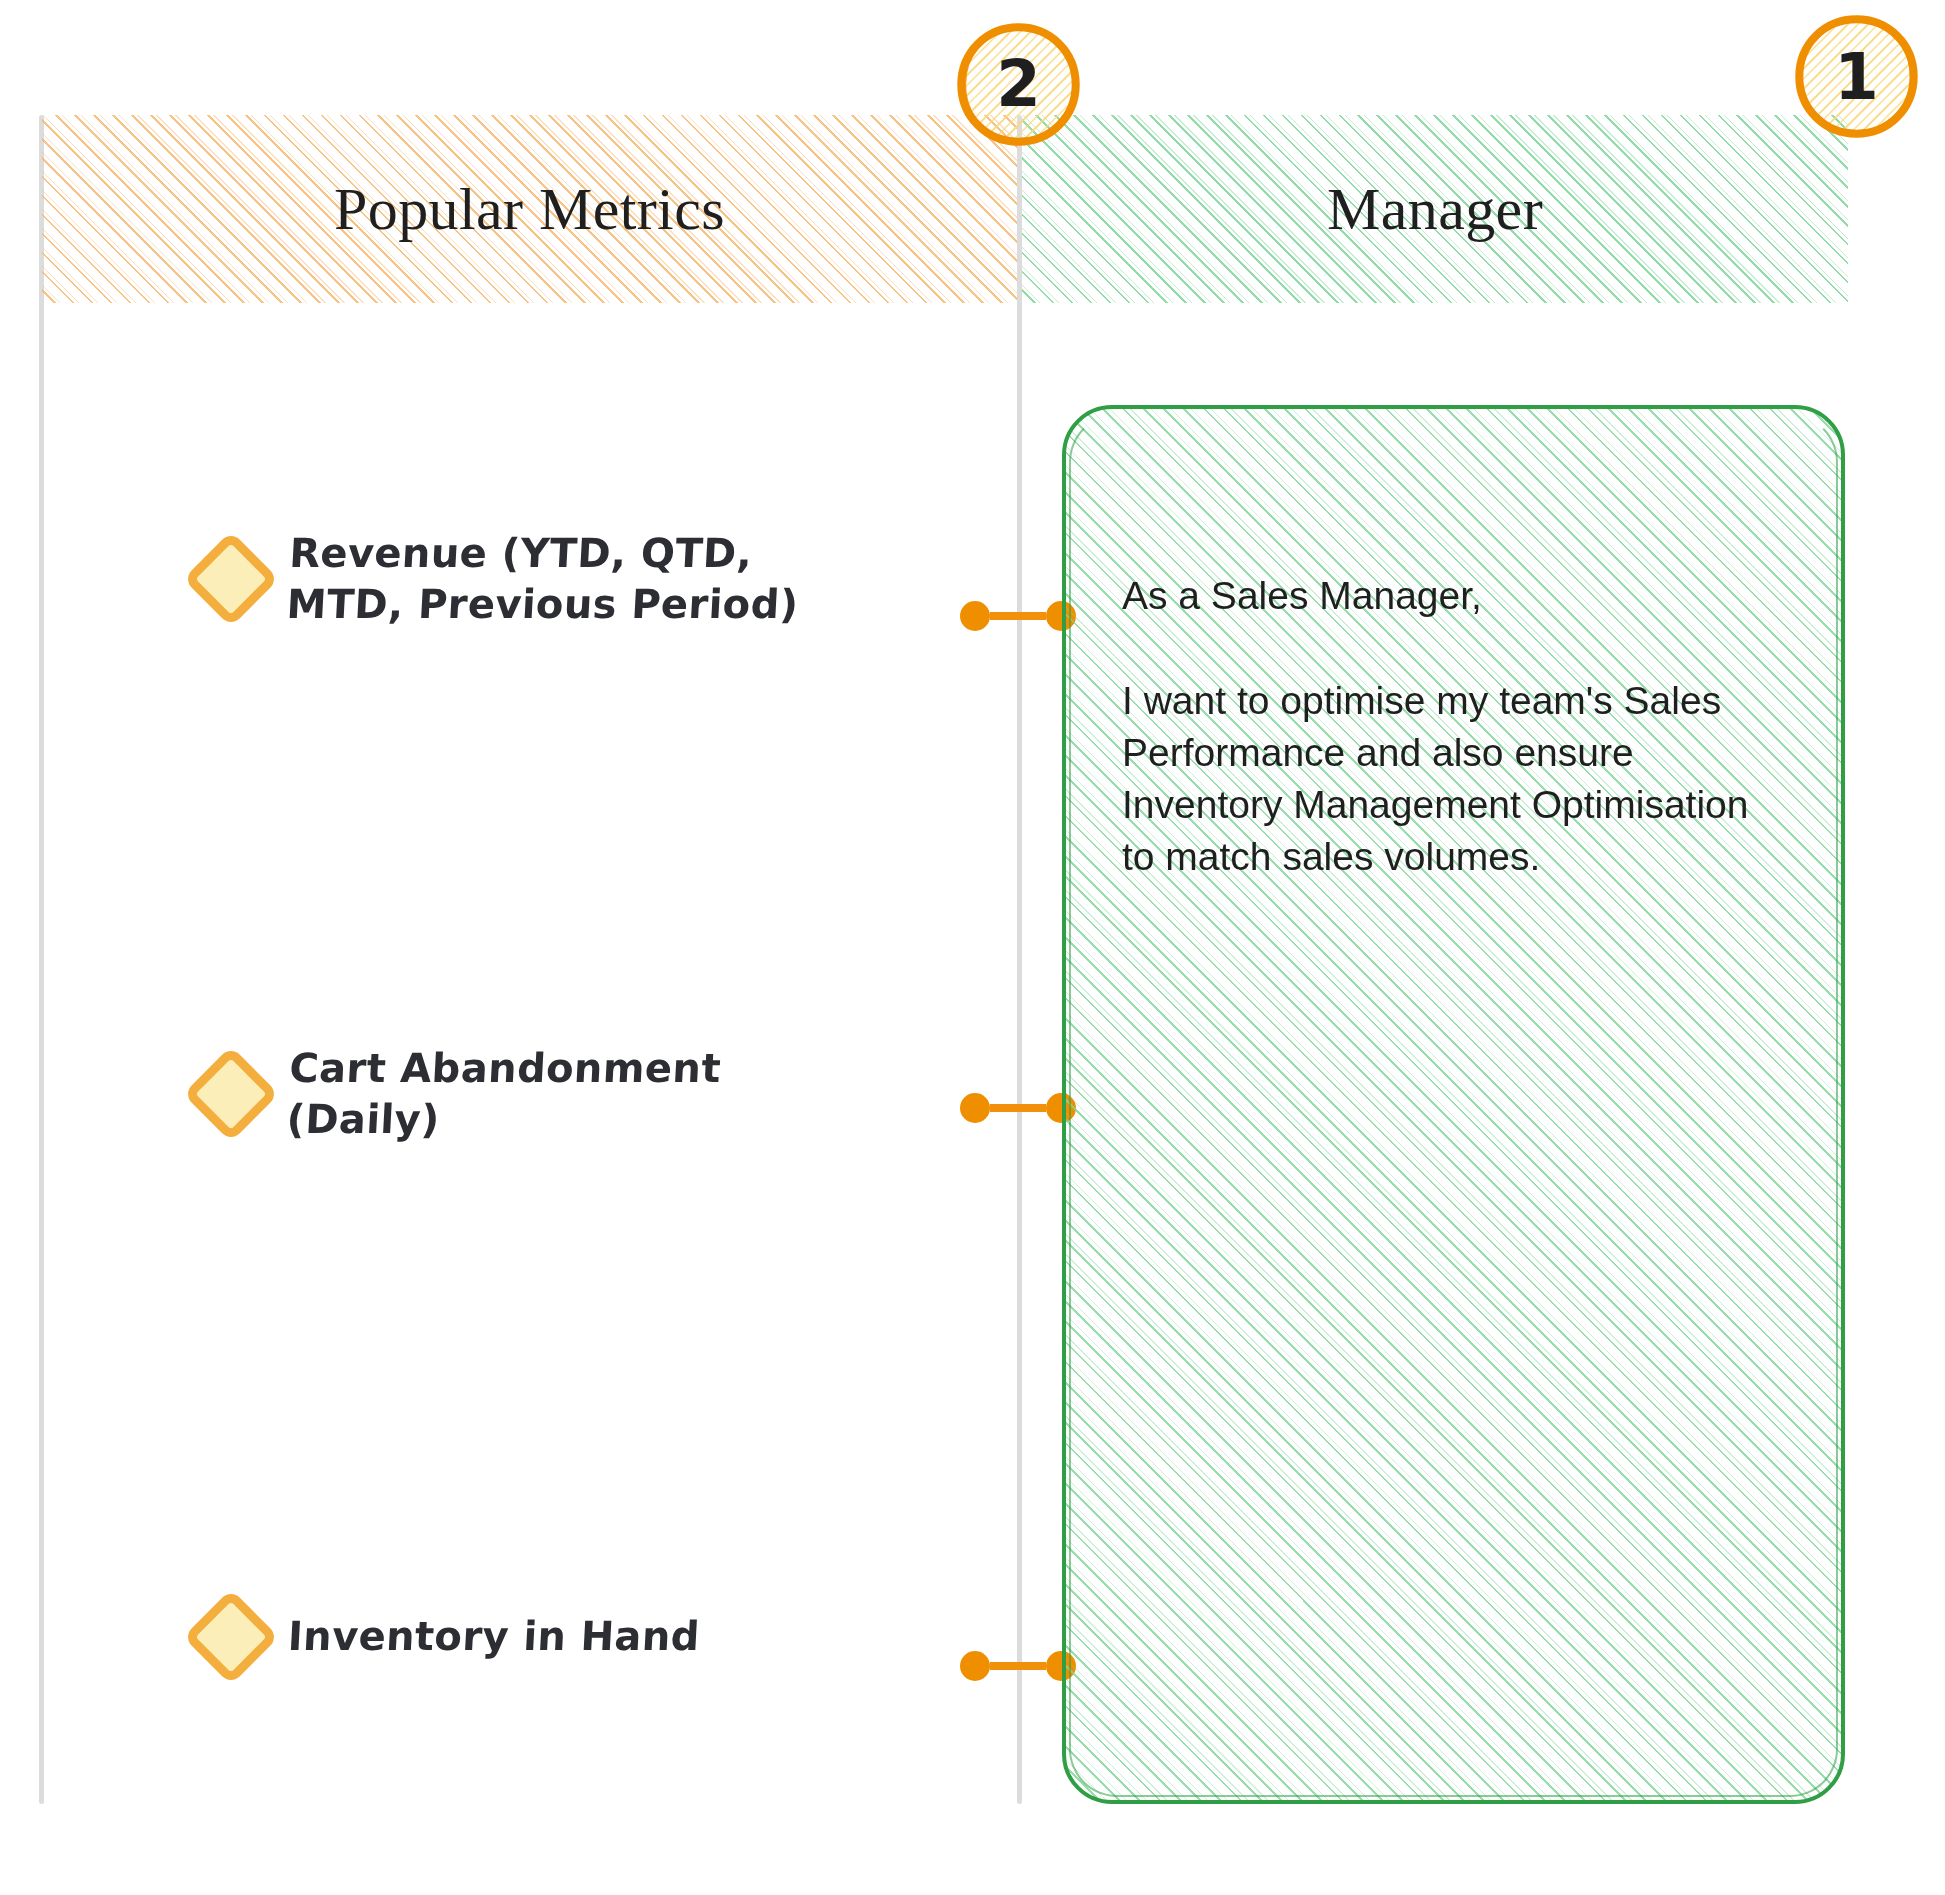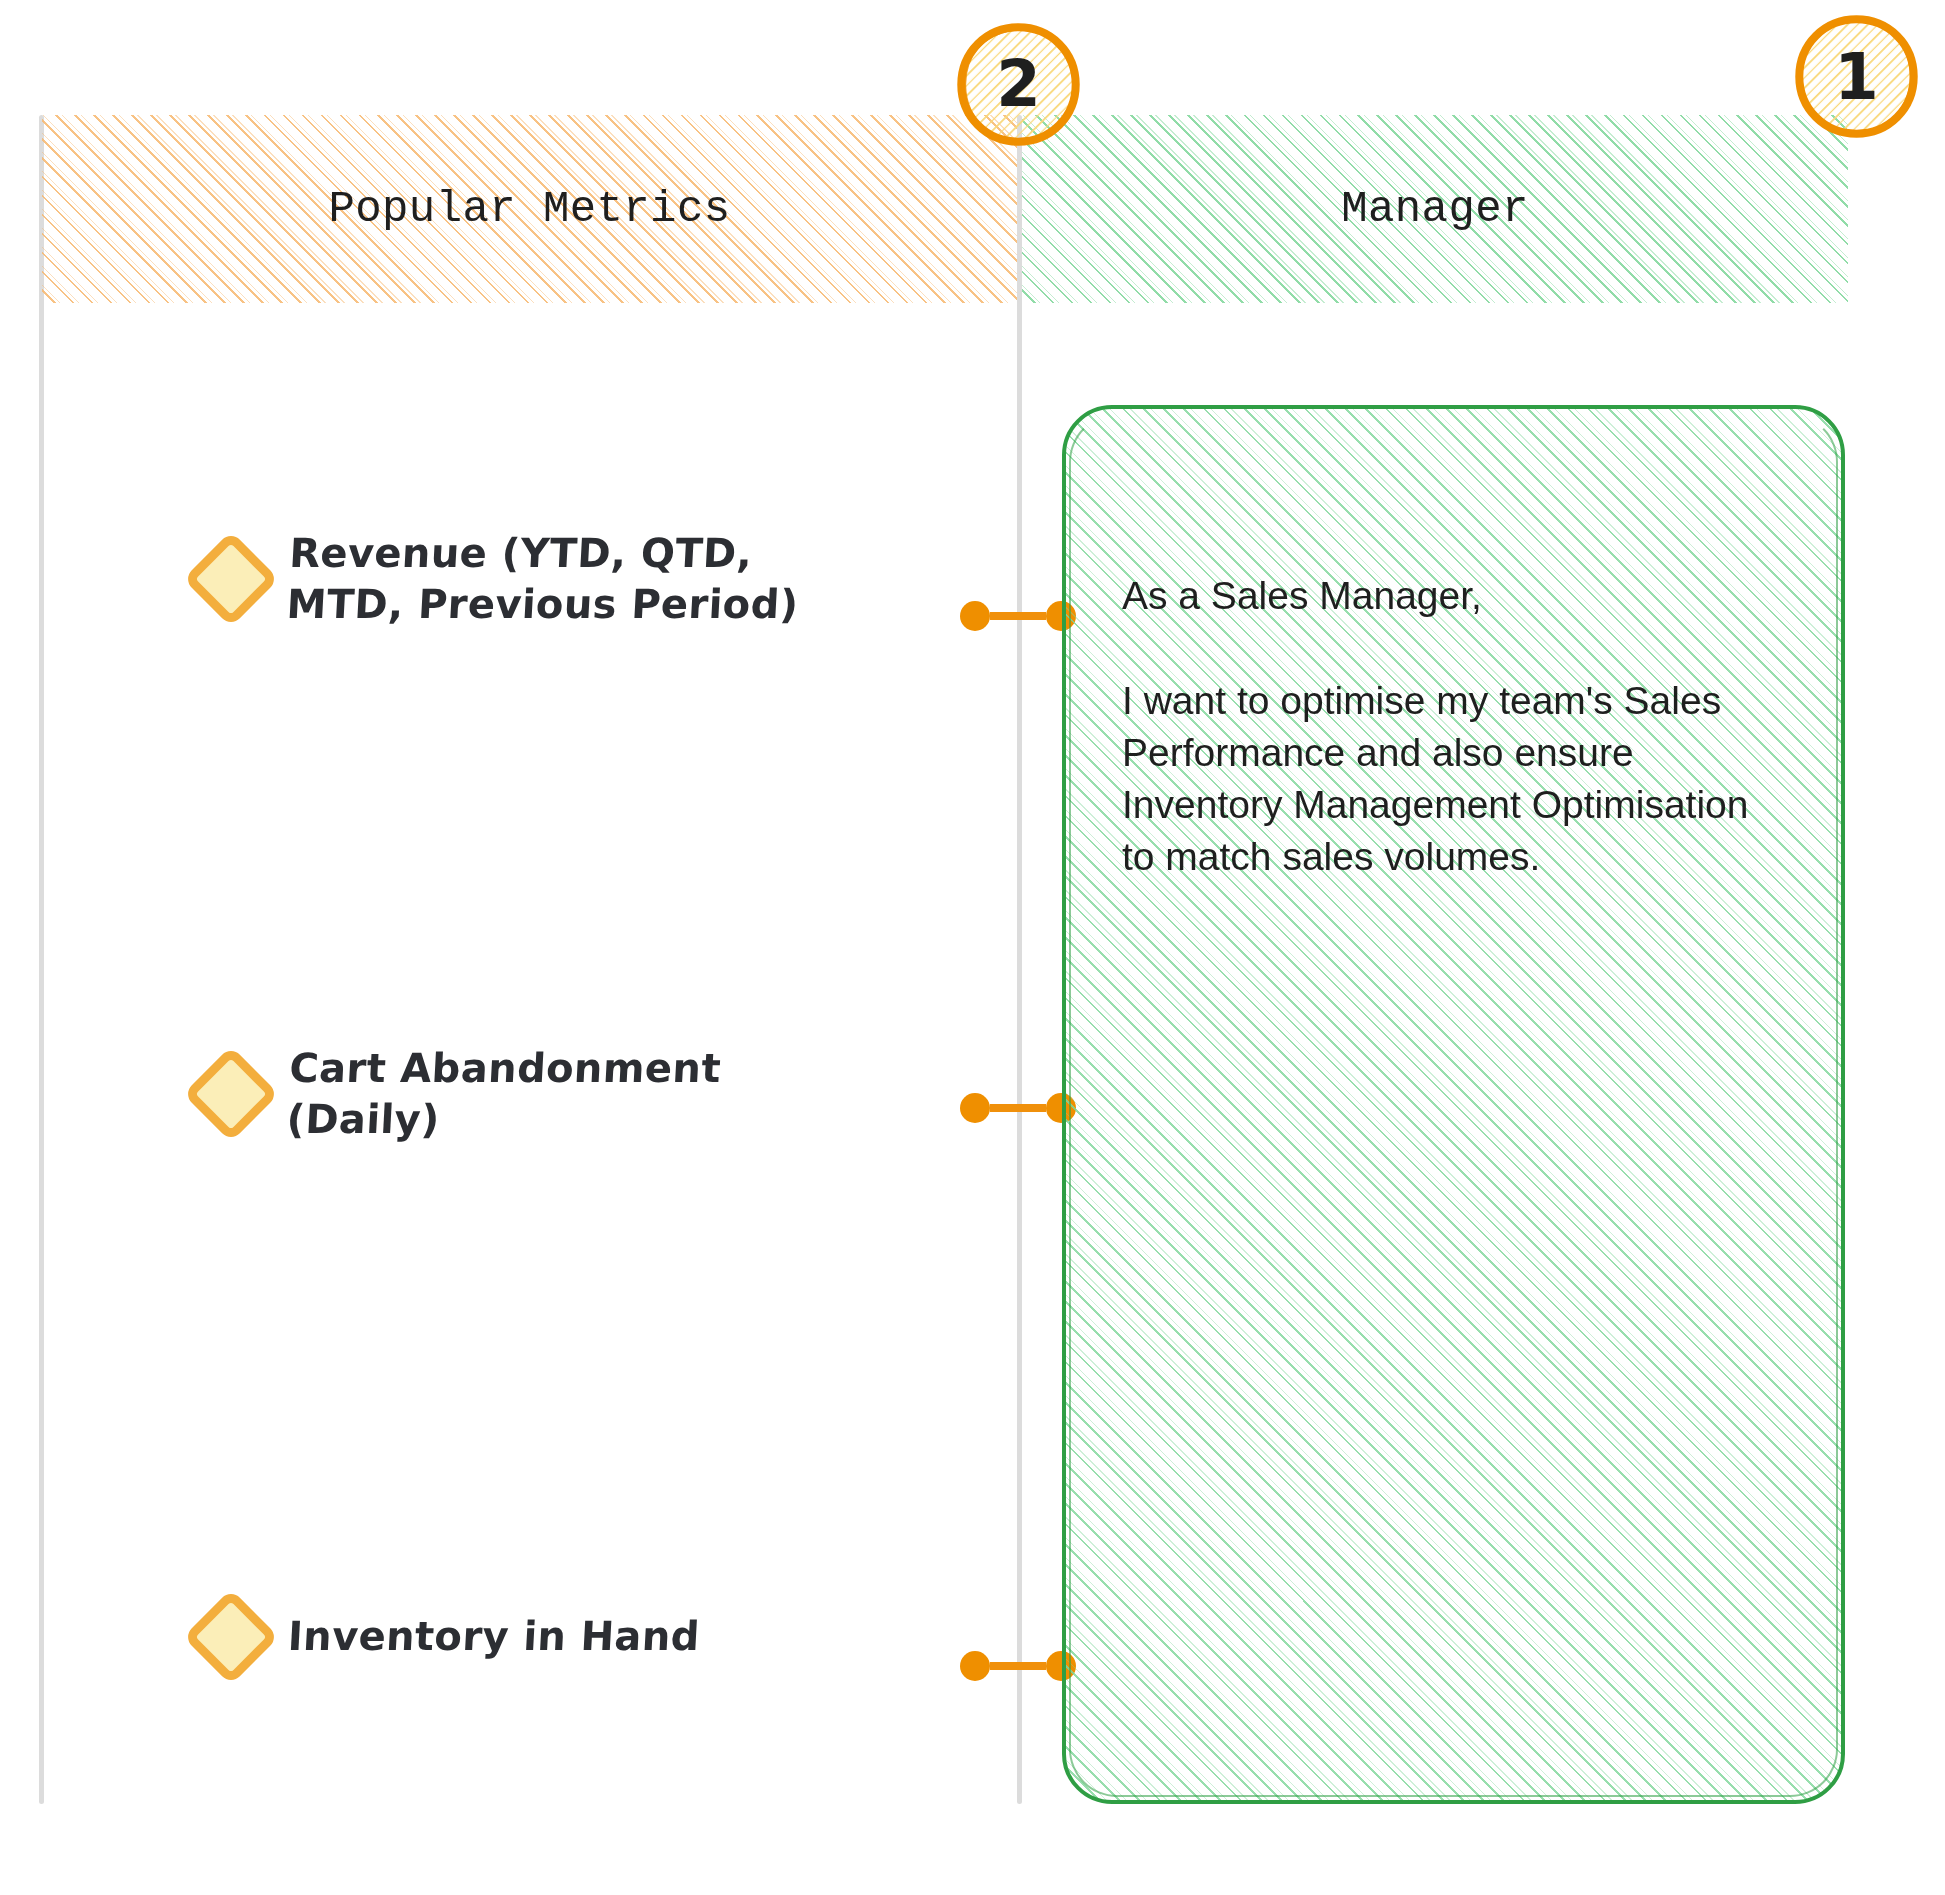--- a/index.html
+++ b/index.html
@@ -67,22 +67,22 @@
       rgba(126,214,153,0.00) 8px,
       rgba(126,214,153,0.85) 8px,
       rgba(126,214,153,0.85) 9.9px,
       rgba(126,214,153,0.00) 9.9px,
       rgba(126,214,153,0.00) 12.5px,
       rgba(126,214,153,0.45) 12.5px,
       rgba(126,214,153,0.45) 13.4px
     );
   }
   .lane-title {
-    font-family: Liberation Mono, monospace;
-    font-size: 44px;
+    font-family: Liberation Serif, serif;
+    font-size: 60px;
     color: #1f1f1f;
     letter-spacing: 0.4px;
     white-space: nowrap;
   }
 
   
   .badge {
     position: absolute;
     width: 143px;
     height: 143px;

